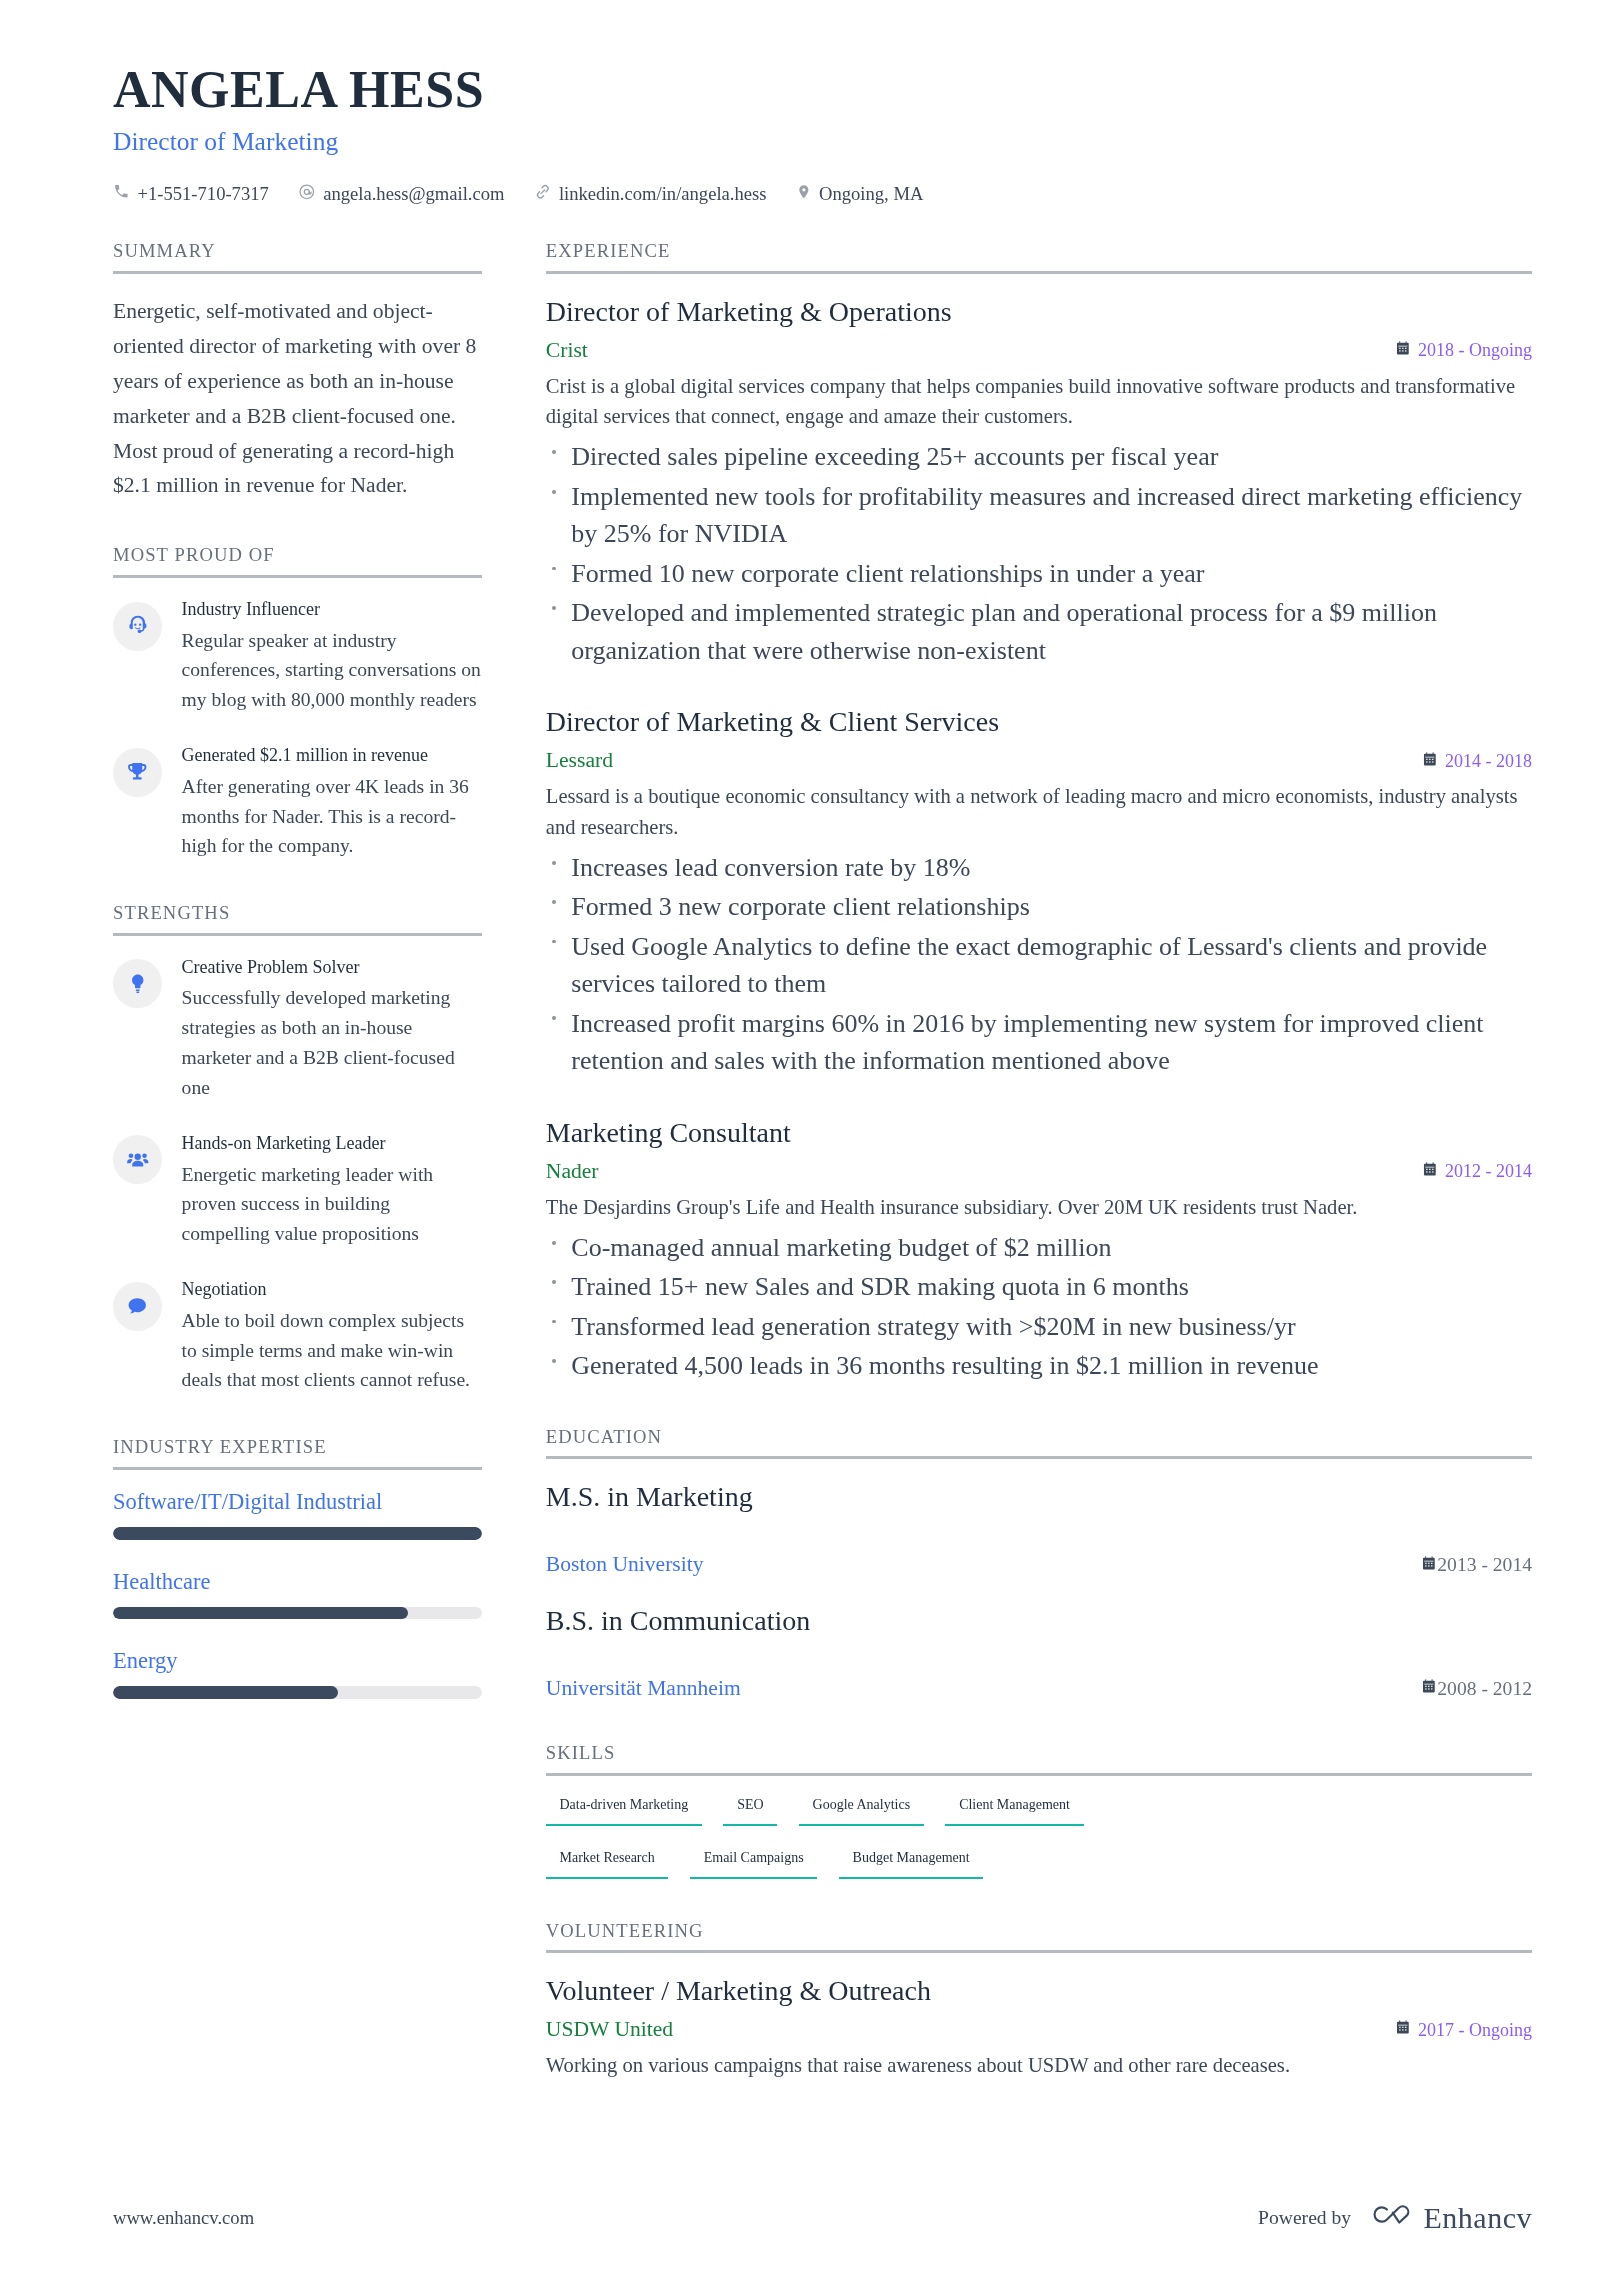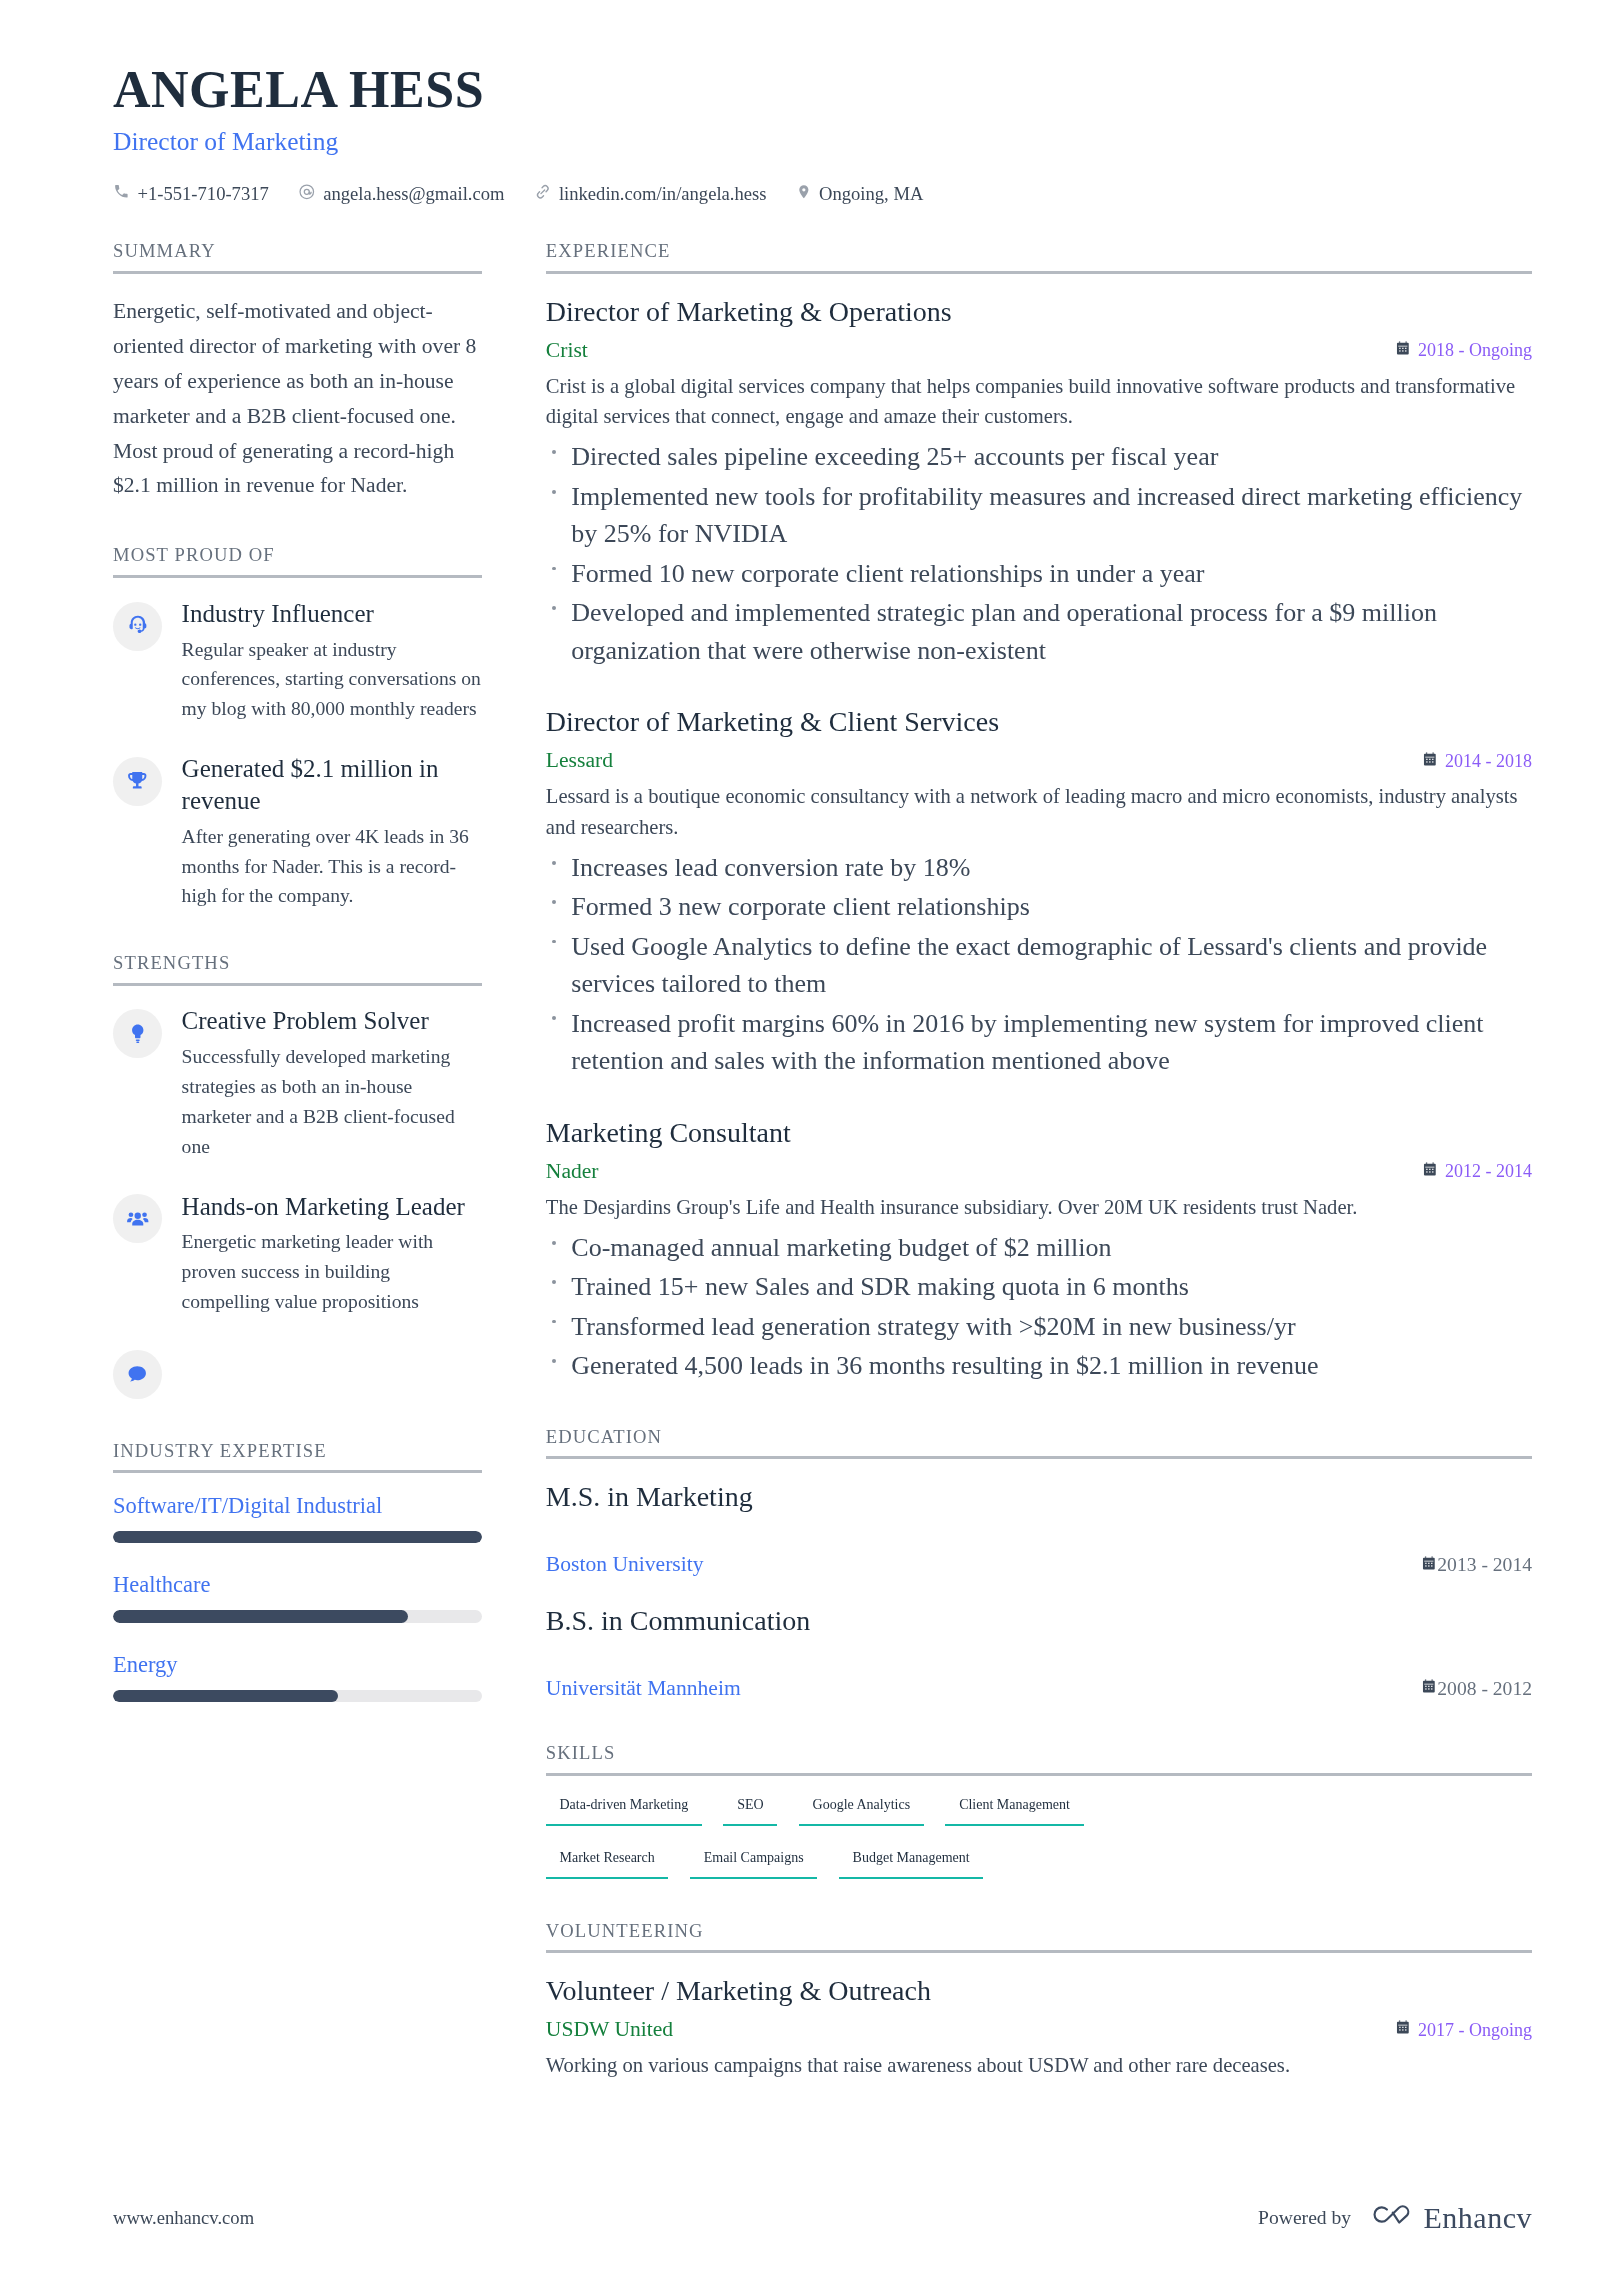--- a/index.html
+++ b/index.html
@@ -81,21 +81,21 @@
   .icon-entry:last-child { margin-bottom: 0; }
   .icon-circle {
     width: 49px; height: 49px; flex: none;
     border-radius: 50%;
     background: #f0f0f0;
     display: flex; align-items: center; justify-content: center;
     margin-top: 3.9px;
   }
   .icon-entry-body { flex: 1; }
   .icon-entry-title {
-    font-size: 25px;
+    font-size: 18px;
     color: #1f2d3d;
     line-height: 1.28;
     margin-bottom: 4.9px;
   }
   .icon-entry-desc {
     font-size: 19.6px;
     line-height: 1.52;
     color: #3c4858;
   }
 
@@ -335,20 +335,24 @@
               <div class="icon-entry-title">Hands-on Marketing Leader</div>
               <div class="icon-entry-desc">Energetic marketing leader with proven success in building compelling value propositions</div>
             </div>
           </div>
 
           <div class="icon-entry">
             <div class="icon-circle">
               <svg width="24.5" height="24.5" viewBox="0 0 24 24" fill="#4073f0">
                   <path d="M12 4.2c-4.7 0-8.5 3-8.5 6.7 0 2.1 1.2 4 3.2 5.2-.2 1.1-.8 2.2-1.8 3.1 1.8-.1 3.4-.8 4.6-1.7 .8.2 1.7.3 2.5.3 4.7 0 8.5-3 8.5-6.9S16.7 4.2 12 4.2z"></path>
                 </svg>
+            </div>
+            <div class="icon-entry-body">
+              <div class="icon-entry-title">Negotiation</div>
+              <div class="icon-entry-desc">Able to boil down complex subjects to simple terms and make win-win deals that most clients cannot refuse.</div>
             </div>
           </div>
 
         </div>
       </div>
 
       <div class="sect">
         <div class="sect-title">INDUSTRY EXPERTISE</div>
         <div class="sect-rule"></div>
         <div class="sect-body">

